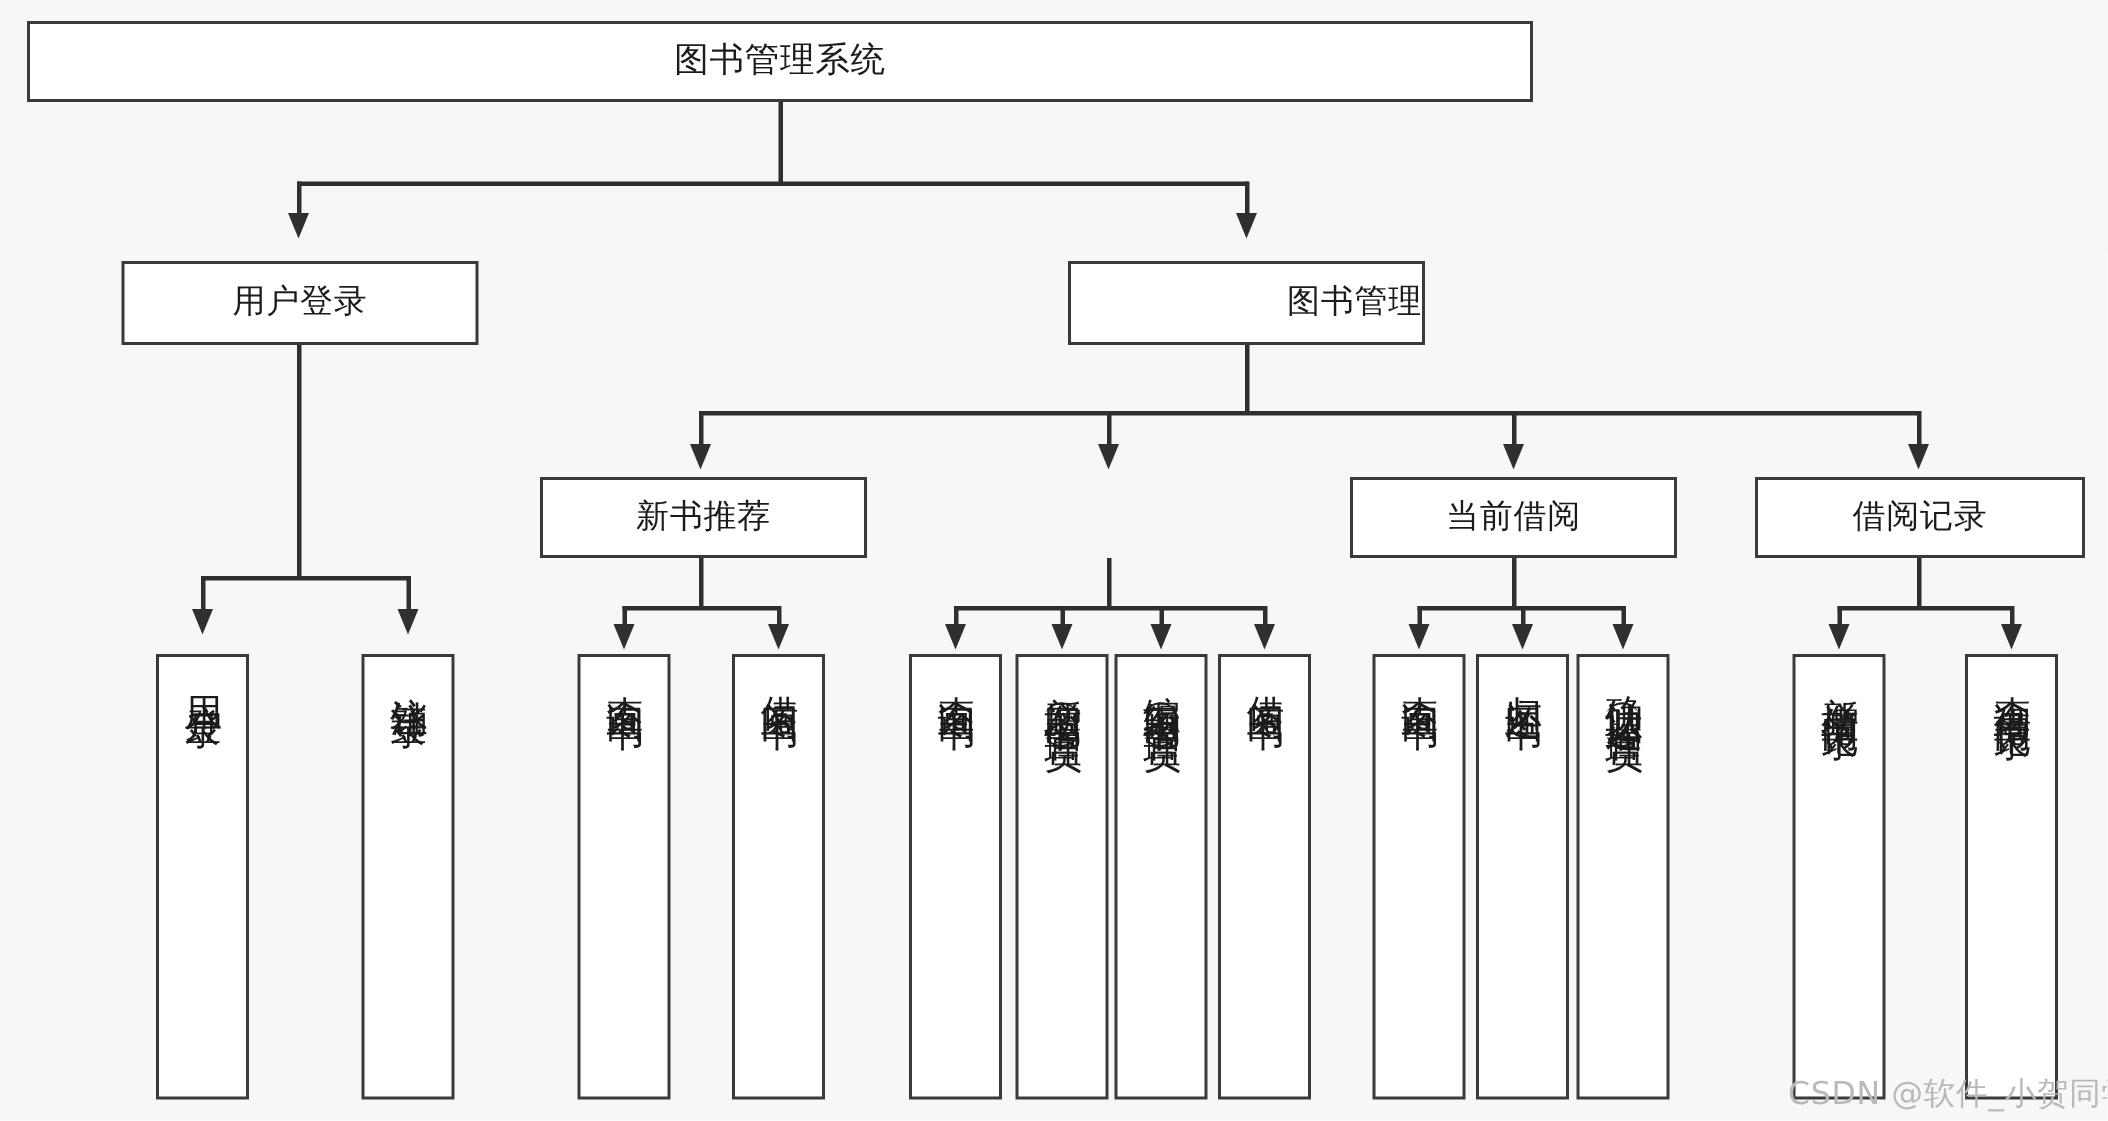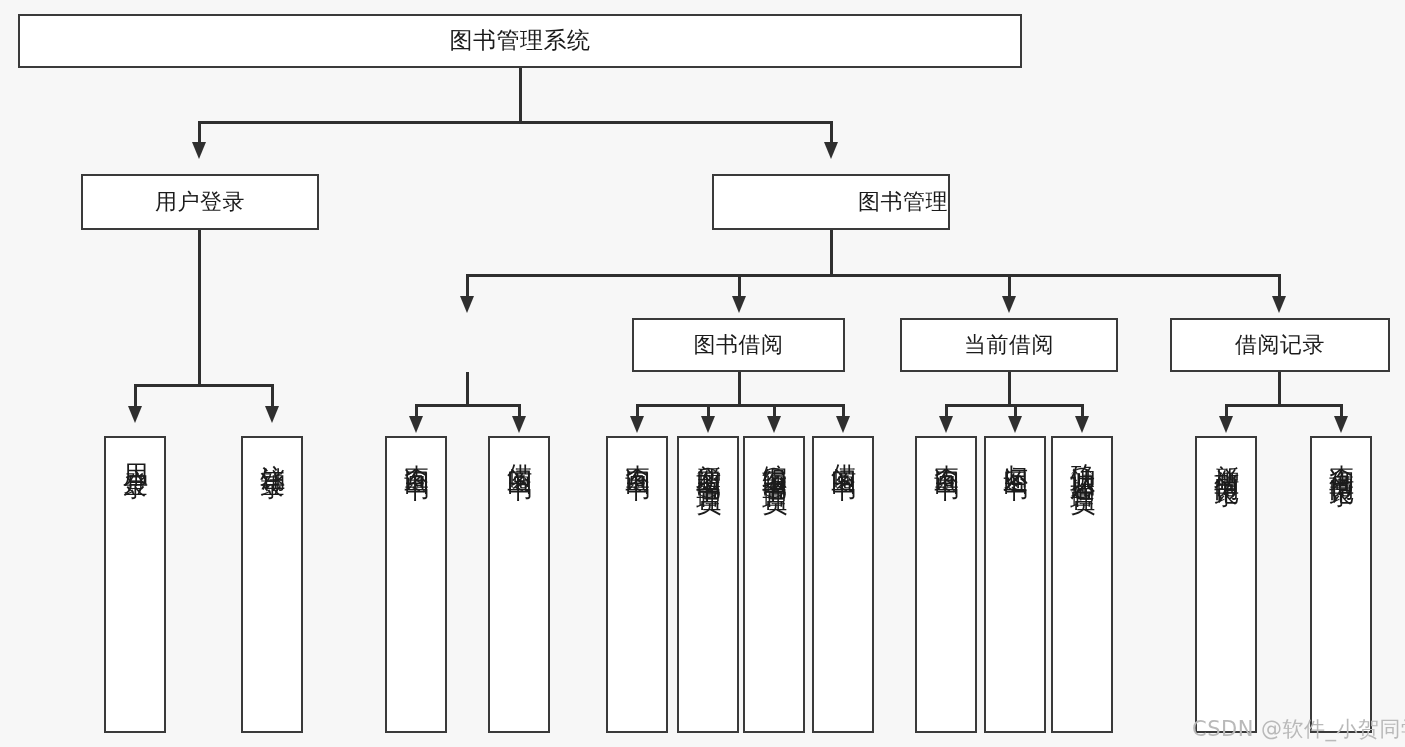--- a/index.html
+++ b/index.html
@@ -116,22 +116,22 @@
   <div class="hline" style="left:466px; top:274px; width:814px;"></div>
   <div class="vline" style="left:466px; top:274px; height:26px;"></div>
   <div class="arrow" style="left:460px; top:296px;"></div>
   <div class="vline" style="left:738px; top:274px; height:26px;"></div>
   <div class="arrow" style="left:732px; top:296px;"></div>
   <div class="vline" style="left:1008px; top:274px; height:26px;"></div>
   <div class="arrow" style="left:1002px; top:296px;"></div>
   <div class="vline" style="left:1278px; top:274px; height:26px;"></div>
   <div class="arrow" style="left:1272px; top:296px;"></div>
 
-  <div class="node horiz" style="left:632px; top:318px; width:213px; height:54px;">
-    <span class="label">图书借阅</span>
+  <div class="node horiz" style="left:360px; top:318px; width:218px; height:54px;">
+    <span class="label">新书推荐</span>
   </div>
   <div class="node horiz" style="left:1170px; top:318px; width:220px; height:54px;">
     <span class="label">借阅记录</span>
   </div>
   <div class="node horiz" style="left:900px; top:318px; width:218px; height:54px;">
     <span class="label">当前借阅</span>
   </div>
 
   <div class="vline" style="left:466px; top:372px; height:33px;"></div>
   <div class="hline" style="left:415px; top:404px; width:105px;"></div>

